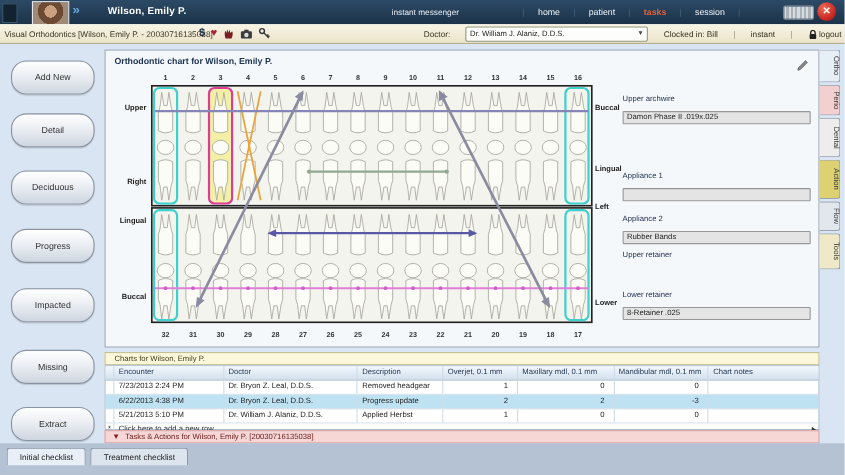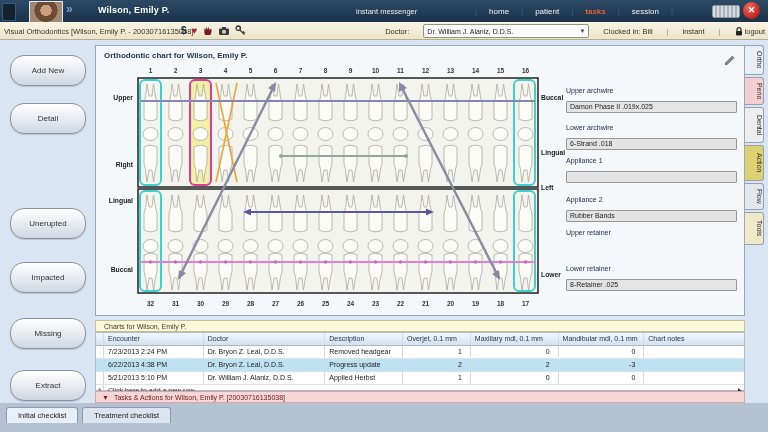--- a/index.html
+++ b/index.html
@@ -144,21 +144,22 @@
             <path d="M2,4 V2.6 A2,2 0 0 1 6,2.6 V4" fill="none" stroke="#222" stroke-width="1.2"></path>
             <rect x="1" y="4" width="6" height="4.4" rx="0.8" fill="#222"></rect>
           </svg>
         <span>logout</span>
       </span>
     </div>
   </div>
 
   <div class="sbtn" style="top:55px">Add New</div>
   <div class="sbtn" style="top:103px">Detail</div>
-  <div class="sbtn" style="top:208px">Unerupted</div>
+  <div class="sbtn" style="top:155px">Deciduous</div>
+  <div class="sbtn" style="top:208px">Progress</div>
   <div class="sbtn" style="top:318px">Missing</div>
   <div class="sbtn" style="top:262px">Impacted</div>
   <div class="sbtn" style="top:370px">Extract</div>
 
   <div class="chart-panel">
     <span class="chart-title">Orthodontic chart for Wilson, Emily P.</span>
     <span class="pencil">
       <svg width="11" height="11">
           <path d="M1.5,9.8 L3.6,9.2 L10,2.8 L8.3,1.1 L1.9,7.5 Z M1.5,9.8 L1.9,7.5" fill="#888" stroke="#555" stroke-width="0.6"></path>
         </svg>
@@ -365,24 +366,20 @@
       <text x="440" y="40" class="arch-label">Buccal</text>
       <text x="440" y="95" class="arch-label">Lingual</text>
       <text x="440" y="130" class="arch-label">Left</text>
       <text x="440" y="217" class="arch-label">Lower</text>
     </svg>
 
     <div class="field" style="top:41px">
       <label>Upper archwire</label>
       <input type="text" readonly="" value="Damon Phase II .019x.025" style="">
     </div>
-    <div class="field" style="top:78px">
-      <label>Lower archwire</label>
-      <input type="text" readonly="" value="6-Strand .018" style="">
-    </div>
     <div class="field" style="top:111px">
       <label>Appliance 1</label>
       <input type="text" readonly="" value="" style="">
     </div>
     <div class="field" style="top:150px">
       <label>Appliance 2</label>
       <input type="text" readonly="" value="Rubber Bands" style="">
     </div>
     <div class="field" style="top:183px">
       <label>Upper retainer</label>

